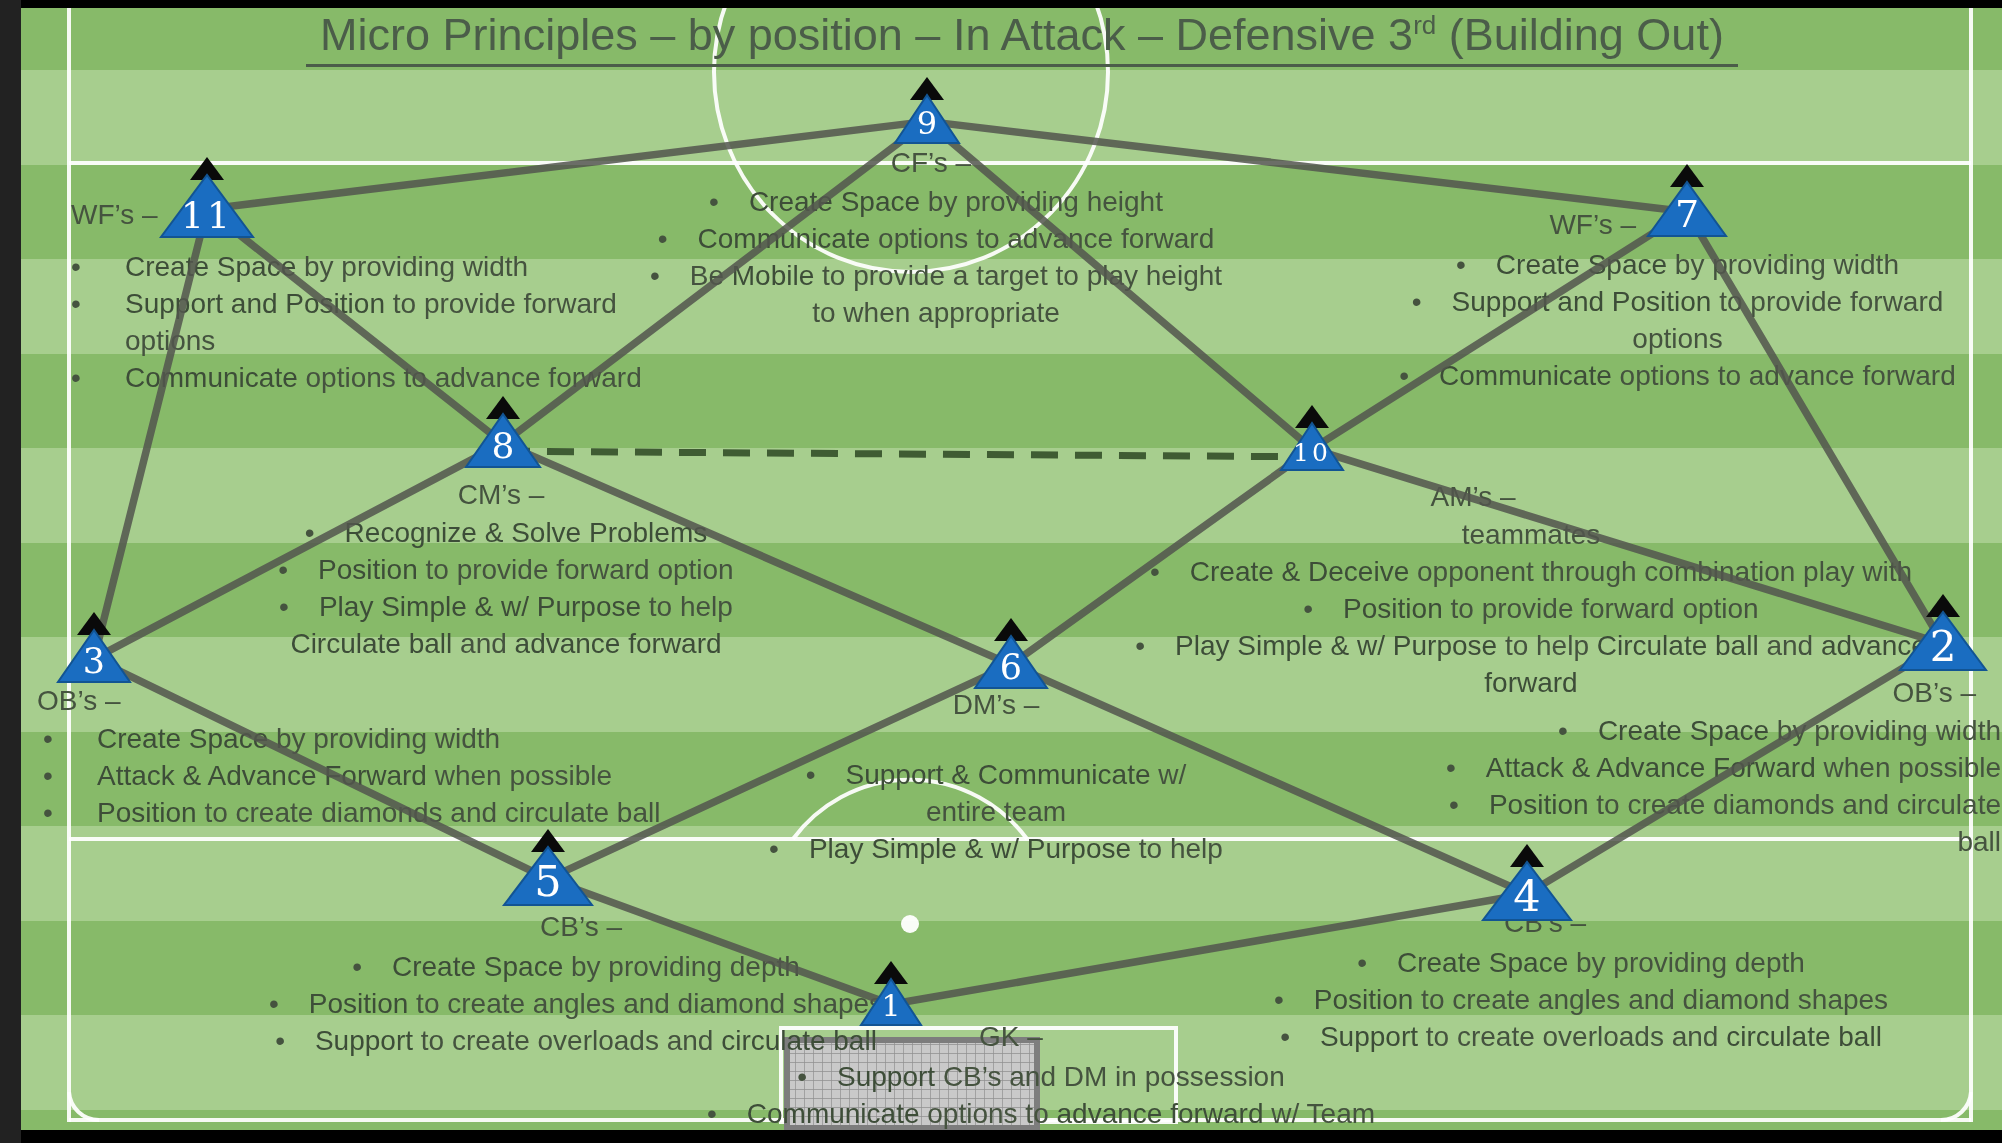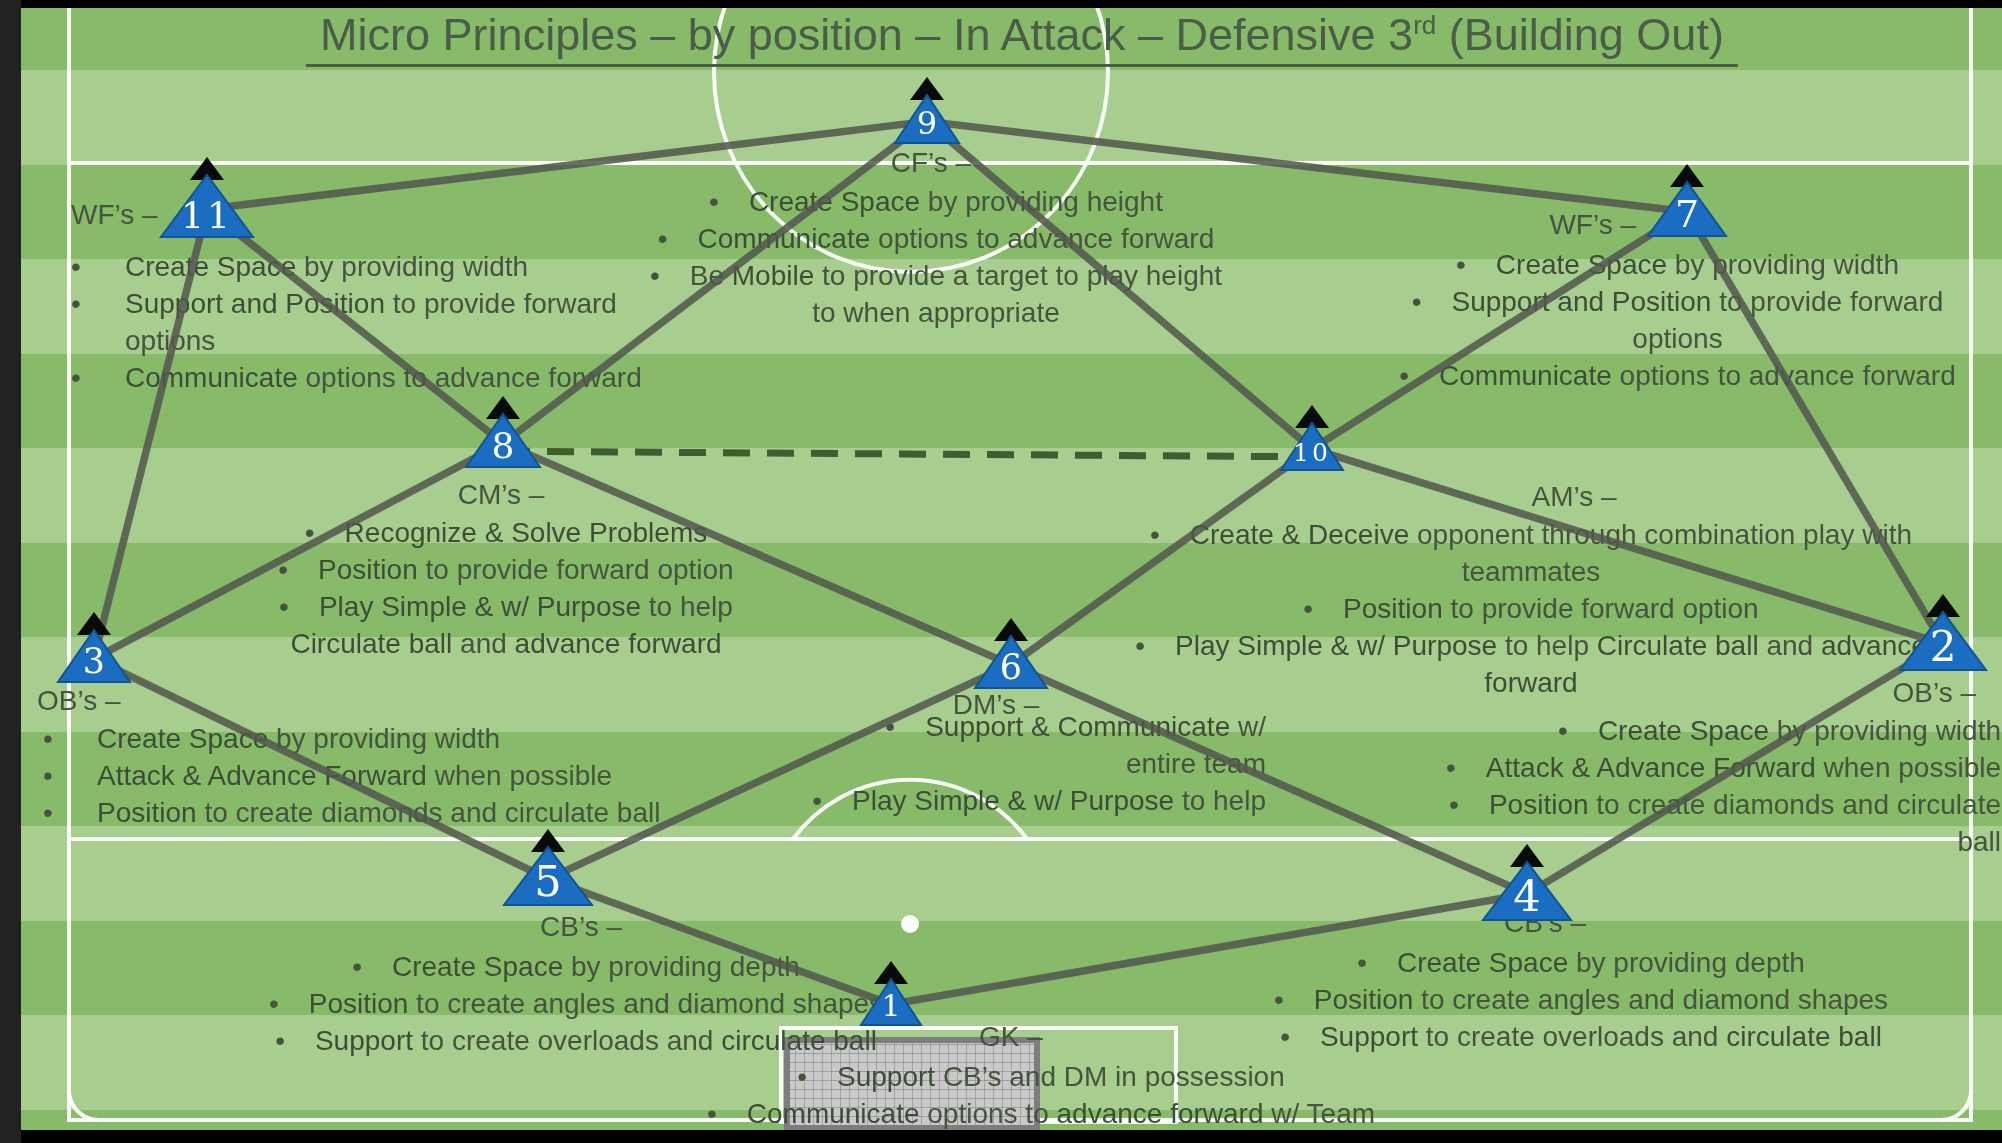--- a/index.html
+++ b/index.html
@@ -96,43 +96,43 @@
         <div class="ln"><span>options</span></div>
         <div class="ln"><span class="buC">•</span><span class="bd">Communicate</span><span> options to advance forward</span></div>
       </div>
       <div class="lbl alignC" style="left: 380px; top: 478px; width: 200px;">CM’s –</div>
       <div class="blk alignC" style="left: 165px; top: 514px; width: 640px;">
         <div class="ln"><span class="buC">•</span><span class="bd">Recognize &amp; Solve Problems</span></div>
         <div class="ln"><span class="buC">•</span><span class="bd">Position</span><span> to provide forward option</span></div>
         <div class="ln"><span class="buC">•</span><span class="bd">Play Simple &amp; w/ Purpose</span><span> to help</span></div>
         <div class="ln"><span class="bd">Circulate ball</span><span> and </span><span class="bd">advance forward</span></div>
       </div>
-      <div class="lbl alignC" style="left: 1453px; top: 480px; width: 200px;">AM’s –</div>
+      <div class="lbl alignC" style="left: 1352px; top: 480px; width: 200px;">AM’s –</div>
       <div class="blk alignC" style="left: 1055px; top: 516px; width: 910px;">
+        <div class="ln"><span>teammates</span></div>
         <div class="ln"><span class="buC">•</span><span class="bd">Create &amp; Deceive</span><span> opponent through combination play with</span></div>
-        <div class="ln"><span>teammates</span></div>
         <div class="ln"><span class="buC">•</span><span class="bd">Position</span><span> to provide forward option</span></div>
         <div class="ln"><span class="buC">•</span><span class="bd">Play Simple &amp; w/ Purpose</span><span> to help </span><span class="bd">Circulate ball</span><span> and </span><span class="bd">advance</span></div>
         <div class="ln"><span class="bd">forward</span></div>
       </div>
       <div class="lbl alignL" style="left: 16px; top: 684px; width: 200px;">OB’s –</div>
       <div class="blk alignL" style="left: 0px; top: 720px; width: 700px;">
         <div class="ln lnL"><span class="bu">•</span><span class="bd">Create Space</span><span> by providing width</span></div>
         <div class="ln lnL"><span class="bu">•</span><span class="bd">Attack &amp; Advance Forward</span><span> when possible</span></div>
         <div class="ln lnL"><span class="bu">•</span><span class="bd">Position</span><span> to create diamonds and circulate ball</span></div>
       </div>
       <div class="lbl alignR" style="left: 1770px; top: 676px; width: 185px;">OB’s –</div>
       <div class="blk alignR" style="left: 1345px; top: 712px; width: 635px;">
         <div class="ln"><span class="buC">•</span><span class="bd">Create Space</span><span> by providing width</span></div>
         <div class="ln"><span class="buC">•</span><span class="bd">Attack &amp; Advance Forward</span><span> when possible</span></div>
         <div class="ln"><span class="buC">•</span><span class="bd">Position</span><span> to create diamonds and circulate</span></div>
         <div class="ln"><span>ball</span></div>
       </div>
       <div class="lbl alignC" style="left: 875px; top: 688px; width: 200px;">DM’s –</div>
-      <div class="blk alignC" style="left: 705px; top: 708px; width: 540px; text-align: right;">
+      <div class="blk alignC" style="left: 705px; top: 756px; width: 540px;">
         <div class="ln"><span class="buC">•</span><span class="bd">Support &amp; Communicate</span><span> w/</span></div>
         <div class="ln"><span>entire team</span></div>
         <div class="ln"><span class="buC">•</span><span class="bd">Play Simple &amp; w/ Purpose</span><span> to help</span></div>
       </div>
       <div class="lbl alignC" style="left: 460px; top: 910px; width: 200px;">CB’s –</div>
       <div class="blk alignC" style="left: 185px; top: 948px; width: 740px;">
         <div class="ln"><span class="buC">•</span><span class="bd">Create Space</span><span> by providing depth</span></div>
         <div class="ln"><span class="buC">•</span><span class="bd">Position</span><span> to create angles and diamond shapes</span></div>
         <div class="ln"><span class="buC">•</span><span class="bd">Support</span><span> to create overloads and </span><span class="bd">circulate ball</span></div>
       </div>

